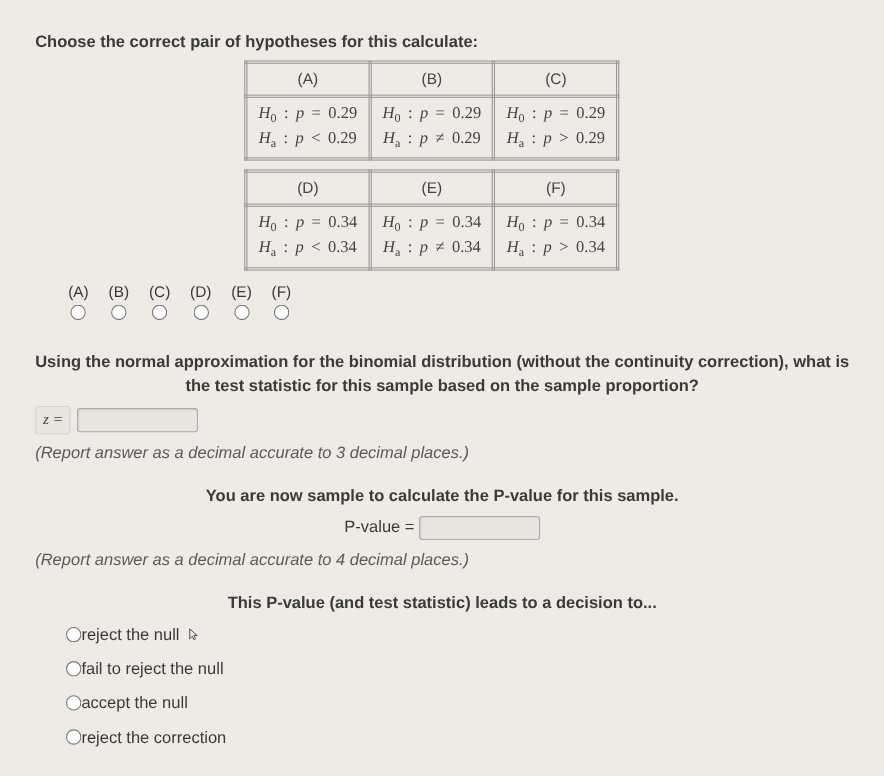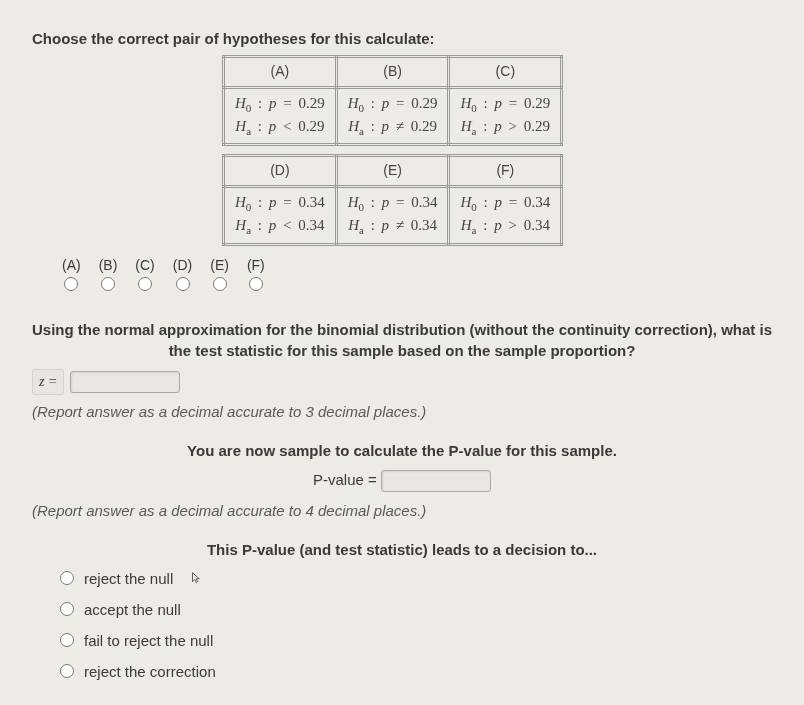--- a/index.html
+++ b/index.html
@@ -80,21 +80,20 @@
       margin-bottom: 18px;
     }
     .section { margin-bottom: 14px; }
     .decision-list {
       margin-left: 28px;
       margin-top: 6px;
     }
     .decision-item {
       display: flex;
       align-items: center;
-      gap: 10px;
       margin-bottom: 10px;
       font-size: 15px;
     }
     .decision-item input[type=radio] {
       width: 14px; height: 14px;
     }
     .cursor {
       display: inline-block;
       width: 12px; height: 16px;
       vertical-align: middle;
@@ -221,24 +220,24 @@
   <div class="decision-list">
     <label class="decision-item">
       <input type="radio" name="dec" style="">
       <span>reject the null</span>
       <svg class="cursor" viewBox="0 0 16 16">
           <path d="M2 1 L2 13 L5 10 L7 14 L9 13 L7 9 L11 9 Z" fill="none" stroke="#333" stroke-width="1"></path>
         </svg>
     </label>
     <label class="decision-item">
       <input type="radio" name="dec" style="">
+      <span>fail to reject the null</span>
+    </label>
+    <label class="decision-item">
+      <input type="radio" name="dec" style="">
       <span>accept the null</span>
     </label>
     <label class="decision-item">
       <input type="radio" name="dec" style="">
-      <span>fail to reject the null</span>
-    </label>
-    <label class="decision-item">
-      <input type="radio" name="dec" style="">
       <span>reject the correction</span>
     </label>
   </div>
 </div>
 
 </body></html>

